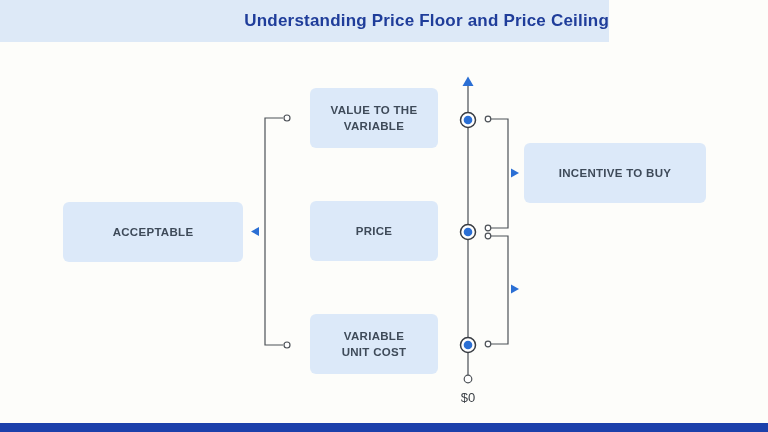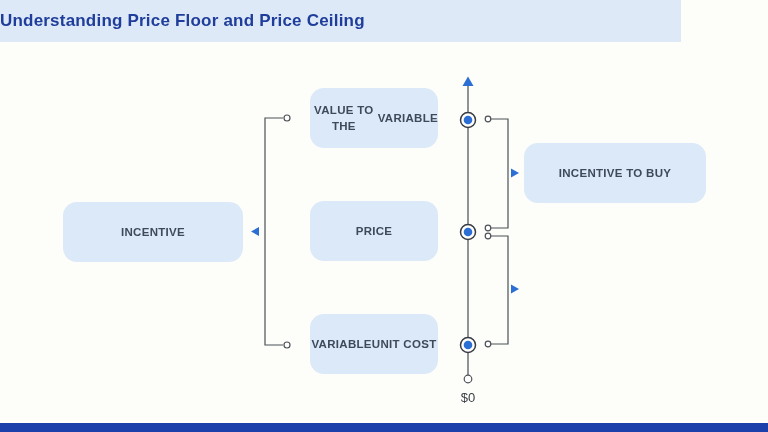--- a/index.html
+++ b/index.html
@@ -10,44 +10,44 @@
   .stage {
     position: relative;
     width: 768px;
     height: 432px;
     background: #fdfdfa;
     overflow: hidden;
   }
   .header-bar {
     position: absolute;
     top: 0; left: 0;
-    width: 681px; height: 42px;
+    width: 609px; height: 42px;
     background: #dde9f7;
     display: flex;
     align-items: center;
-    justify-content: flex-start;
+    justify-content: flex-end;
   }
   .page-title {
     font-size: 17px;
     font-weight: 700;
     color: #1f3d9a;
     letter-spacing: 0.2px;
   }
   .footer-bar {
     position: absolute;
     left: 0; bottom: 0;
     width: 768px; height: 9px;
     background: #1c40ab;
   }
   .box {
     position: absolute;
     background: #dce9f9;
-    border-radius: 14px;
+    border-radius: 6px;
     display: flex;
-    flex-direction: row;
+    flex-direction: column;
     align-items: center;
     justify-content: center;
     text-align: center;
     font-size: 11.5px;
     font-weight: 700;
     color: #3e4a59;
     letter-spacing: 0.3px;
     line-height: 1.4;
   }
   .box-left   { left: 63px;  top: 202px; width: 180px; height: 60px; }
@@ -117,21 +117,21 @@
     <circle class="tick" cx="488" cy="228" r="2.8"></circle>
     <polygon class="arrow" points="519,173 511,168.5 511,177.5"></polygon>
 
     <polyline class="connector" points="491,236 508,236 508,344 491,344"></polyline>
     <circle class="tick" cx="488" cy="236" r="2.8"></circle>
     <circle class="tick" cx="488" cy="344" r="2.8"></circle>
     <polygon class="arrow" points="519,289 511,284.5 511,293.5"></polygon>
   </svg>
 
   <div class="box box-left">
-    <span>INCENTIVE</span>
+    <span>ACCEPTABLE</span>
   </div>
 
   <div class="box box-mid box-mid-1">
     <span>VALUE TO THE</span>
     <span>VARIABLE</span>
   </div>
 
   <div class="box box-mid box-mid-3">
     <span>VARIABLE</span>
     <span>UNIT COST</span>

